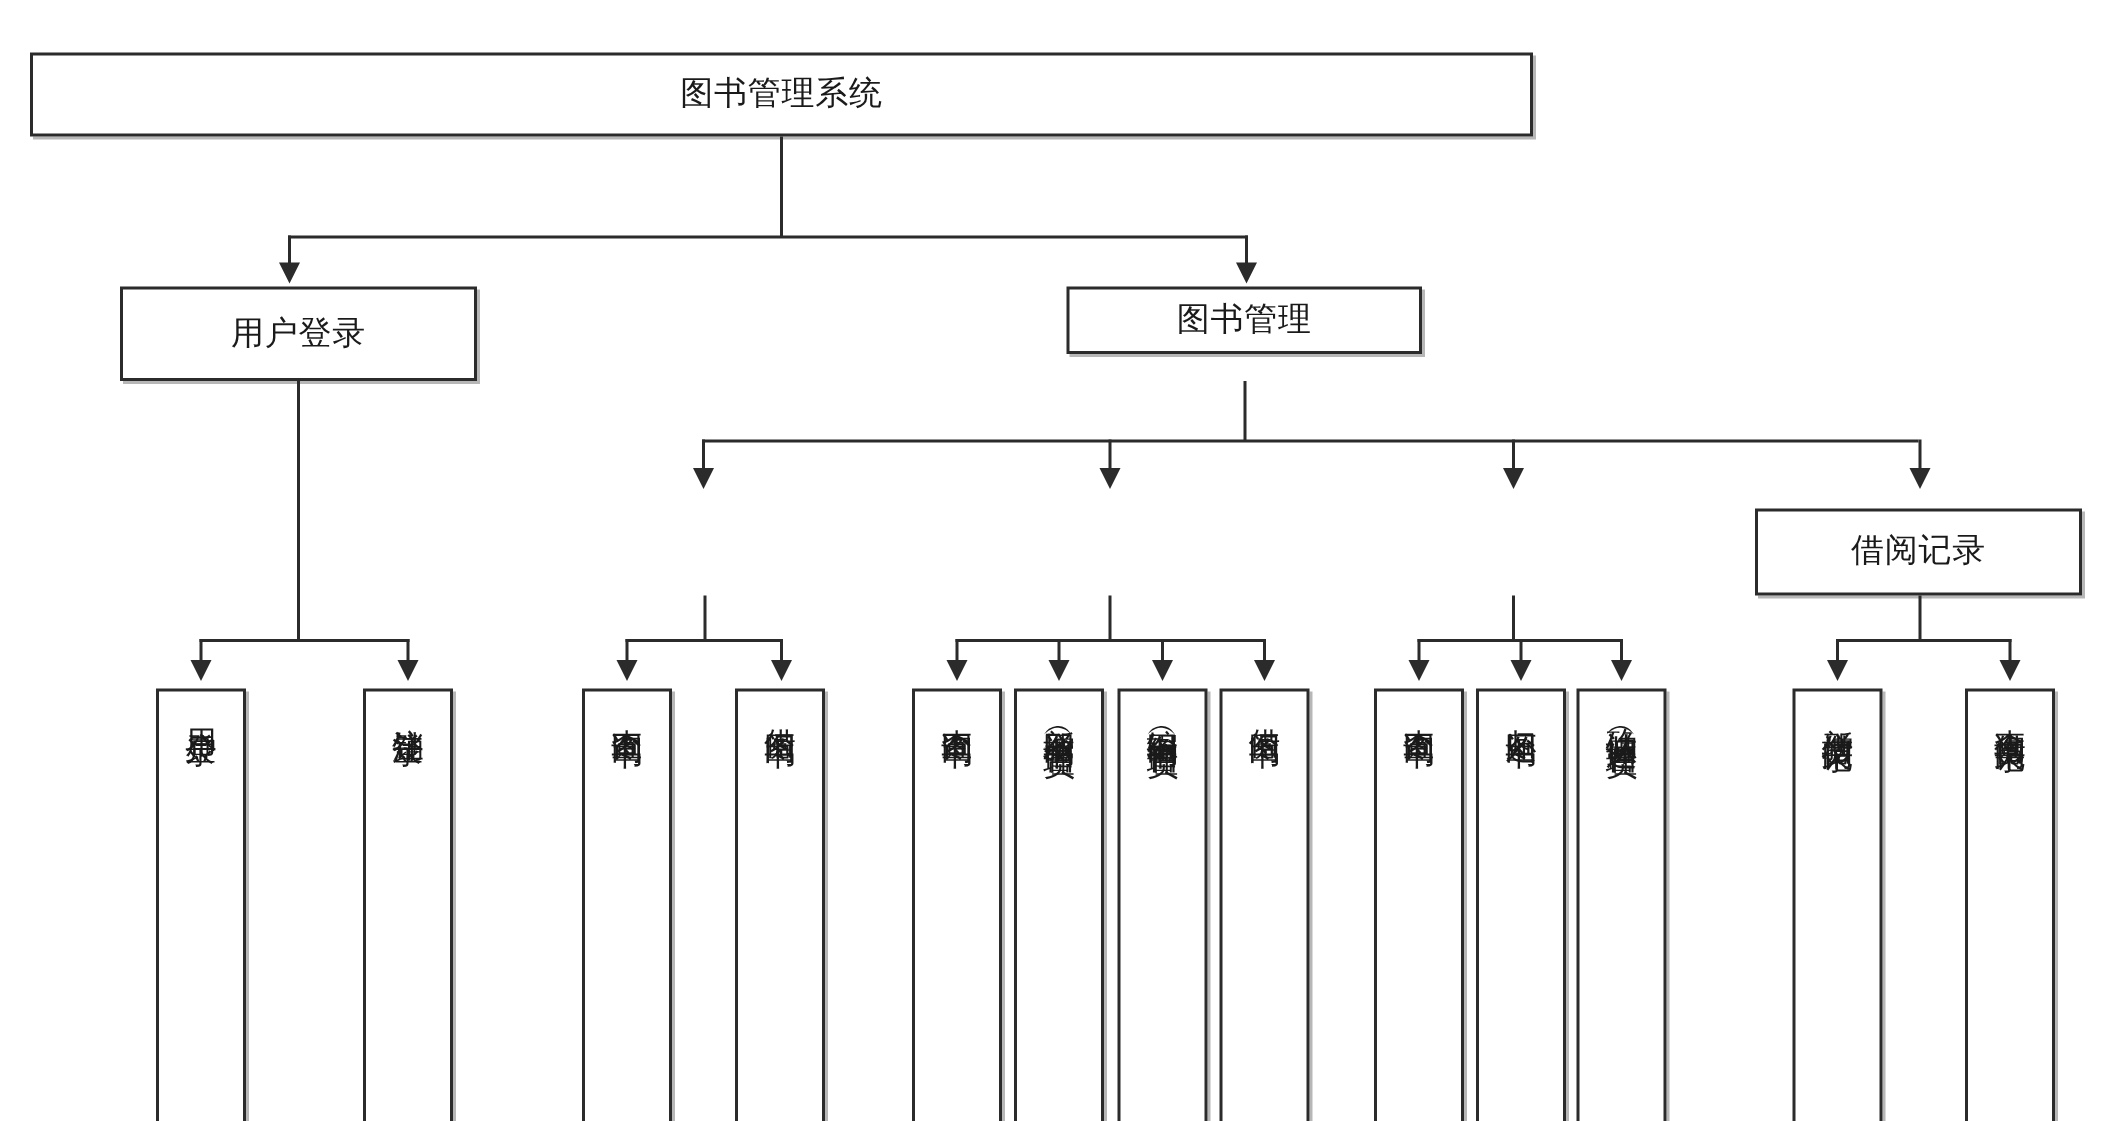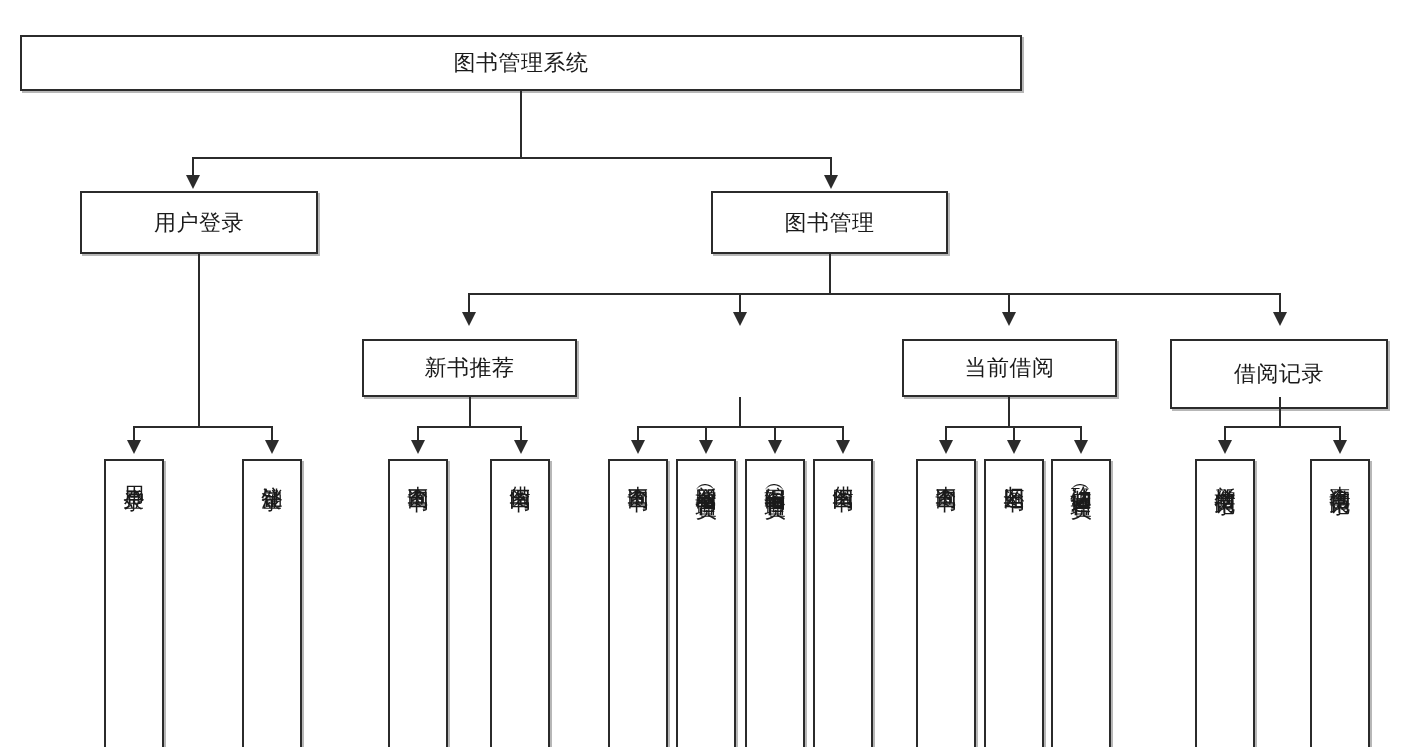--- a/index.html
+++ b/index.html
@@ -87,21 +87,21 @@
   <div class="conn hline" style="left:192px; top:135px; width:640px;"></div>
   <div class="conn vline" style="left:192px; top:135px; height:22px;"></div>
   <div class="arrow" style="left:186px; top:153px;"></div>
   <div class="conn vline" style="left:830px; top:135px; height:22px;"></div>
   <div class="arrow" style="left:824px; top:153px;"></div>
 
   <div class="node shadowed" style="left:80px; top:169px; width:238px; height:63px;">
     <span class="node-label">用户登录</span>
   </div>
 
-  <div class="node shadowed" style="left:711px; top:169px; width:237px; height:63px;">
+  <div class="node shadowed" style="left:711px; top:169px; width:237px; height:45px;">
     <span class="node-label">图书管理</span>
   </div>
 
   <div class="conn vline" style="left:198px; top:232px; height:173px;"></div>
   <div class="conn hline" style="left:133px; top:404px; width:140px;"></div>
   <div class="conn vline" style="left:133px; top:404px; height:17px;"></div>
   <div class="arrow" style="left:127px; top:418px;"></div>
   <div class="conn vline" style="left:271px; top:404px; height:17px;"></div>
   <div class="arrow" style="left:265px; top:418px;"></div>
 
@@ -109,27 +109,21 @@
   <div class="conn hline" style="left:468px; top:271px; width:811px;"></div>
   <div class="conn vline" style="left:468px; top:271px; height:22px;"></div>
   <div class="arrow" style="left:462px; top:290px;"></div>
   <div class="conn vline" style="left:739px; top:271px; height:22px;"></div>
   <div class="arrow" style="left:733px; top:290px;"></div>
   <div class="conn vline" style="left:1008px; top:271px; height:22px;"></div>
   <div class="arrow" style="left:1002px; top:290px;"></div>
   <div class="conn vline" style="left:1279px; top:271px; height:22px;"></div>
   <div class="arrow" style="left:1273px; top:290px;"></div>
 
-  <div class="node shadowed" style="left:362px; top:317px; width:215px; height:58px;">
-    <span class="node-label">新书推荐</span>
-  </div>
-  <div class="node shadowed" style="left:902px; top:317px; width:215px; height:58px;">
-    <span class="node-label">当前借阅</span>
-  </div>
-  <div class="node shadowed" style="left:1170px; top:317px; width:218px; height:70px;">
+  <div class="node shadowed" style="left:1170px; top:317px; width:218px; height:58px;">
     <span class="node-label">借阅记录</span>
   </div>
 
   <div class="conn vline" style="left:469px; top:375px; height:30px;"></div>
   <div class="conn hline" style="left:417px; top:404px; width:105px;"></div>
   <div class="conn vline" style="left:417px; top:404px; height:17px;"></div>
   <div class="arrow" style="left:411px; top:418px;"></div>
   <div class="conn vline" style="left:520px; top:404px; height:17px;"></div>
   <div class="arrow" style="left:514px; top:418px;"></div>
 

